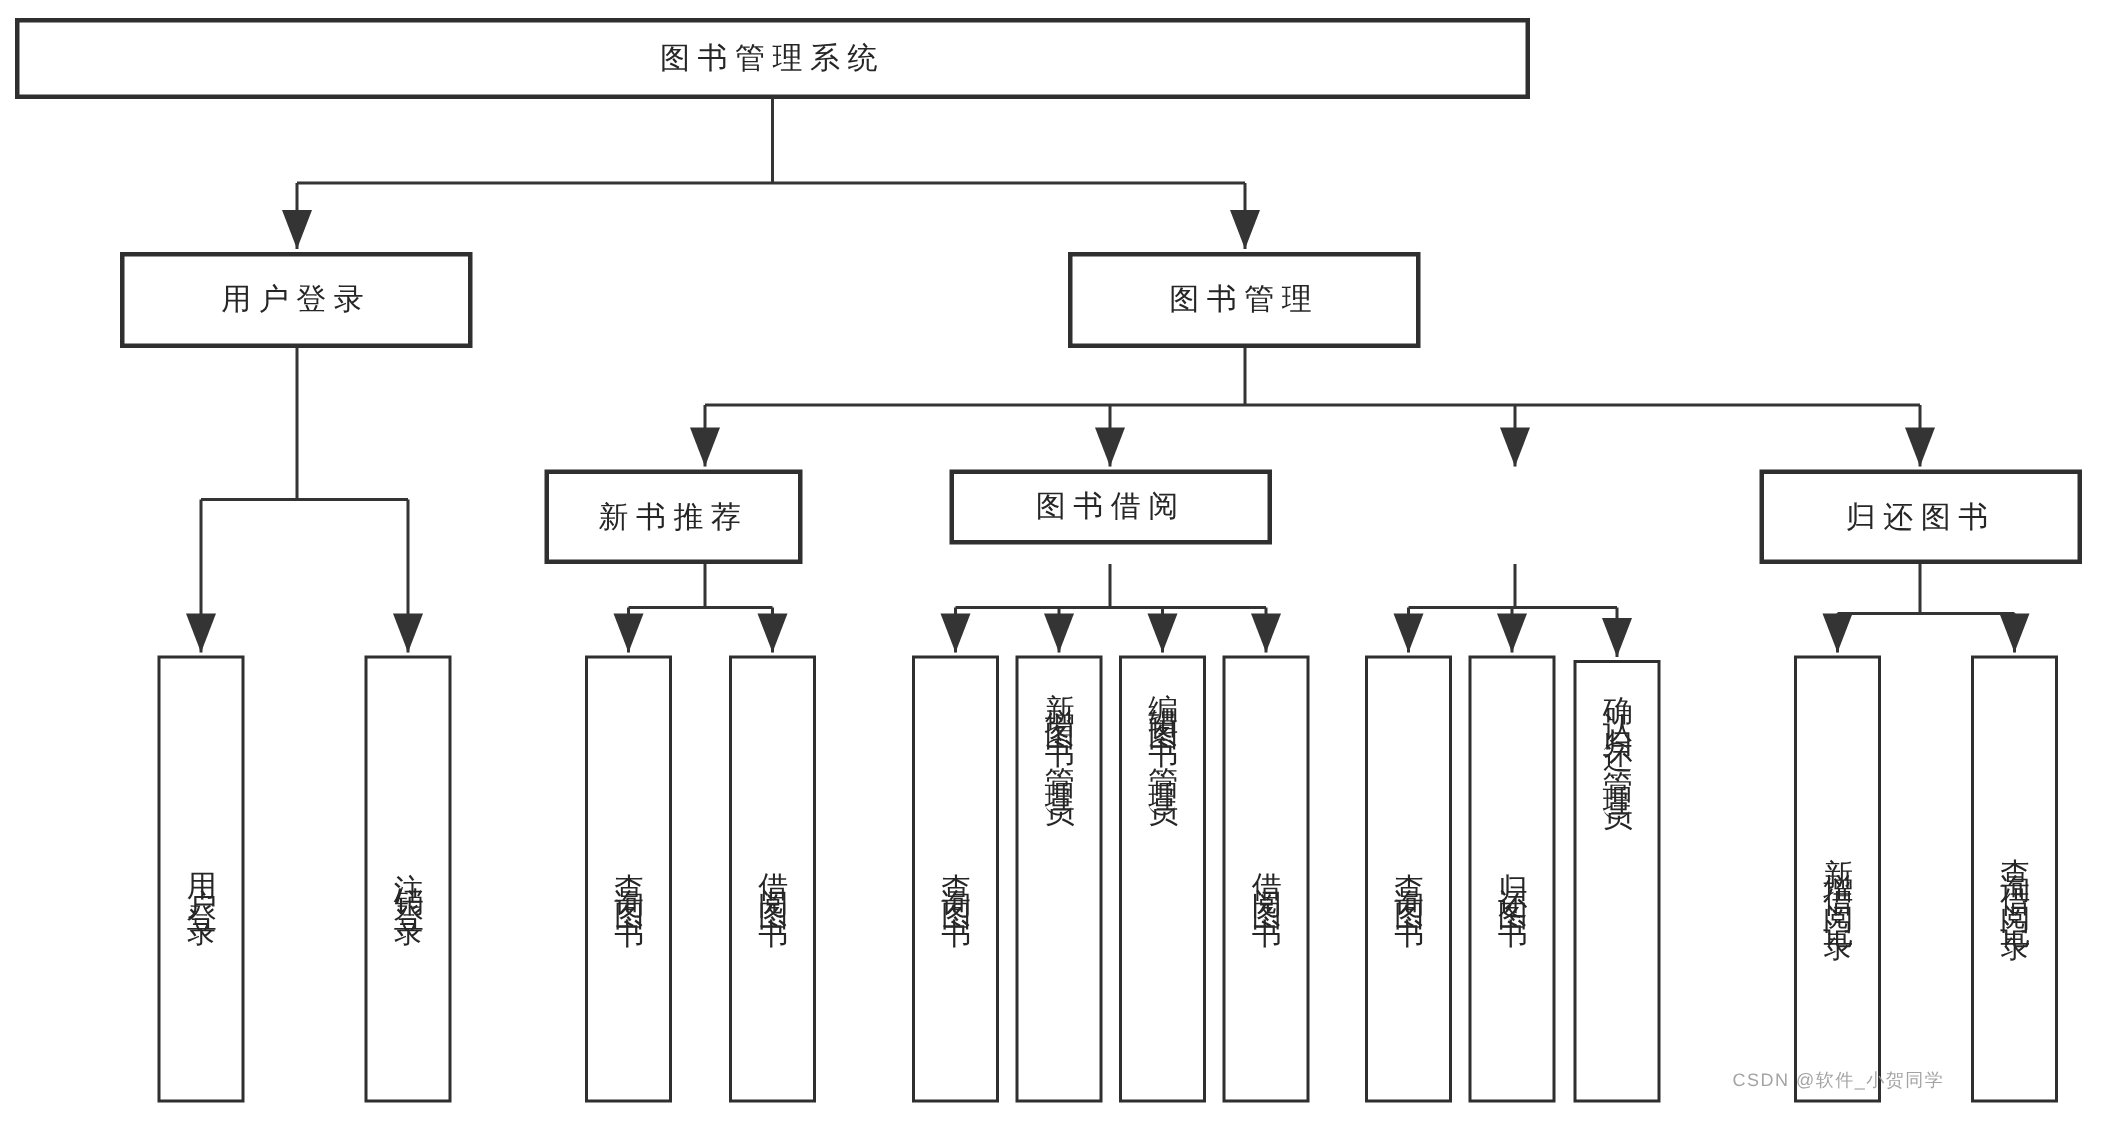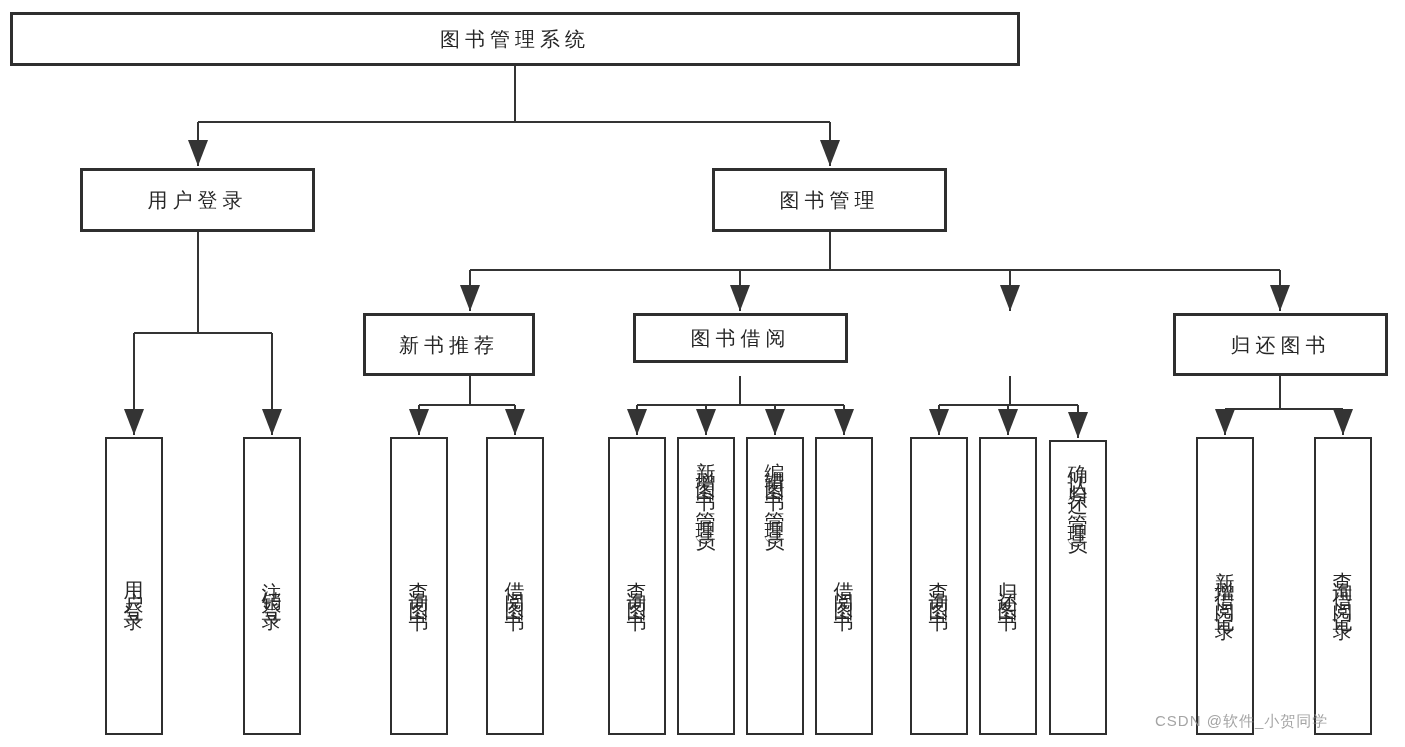--- a/index.html
+++ b/index.html
@@ -14,21 +14,21 @@
     font-size:20px;letter-spacing:5px;line-height:1;white-space:nowrap;
   }
   .node.leaf{border-width:2px;letter-spacing:0;}
   .vtext{
     writing-mode:vertical-rl;text-orientation:mixed;
     letter-spacing:10px;line-height:1;font-size:20px;display:inline-block;
   }
   .leaf.top{align-items:flex-start;}
   .leaf.top .vtext{margin-top:7px;}
   .watermark{
-    position:absolute;left:1155px;top:712px;font-size:15px;letter-spacing:1px;
+    position:absolute;left:1155px;top:712px;font-size:12px;letter-spacing:1px;
     color:rgba(148,148,148,0.85);z-index:5;white-space:nowrap;
   }
 </style>
 </head>
 <body>
 
 <div class="stage">
 
   <svg width="1405" height="747" viewBox="0 0 1405 747">
     <g stroke="#343434" stroke-width="2" fill="none">

